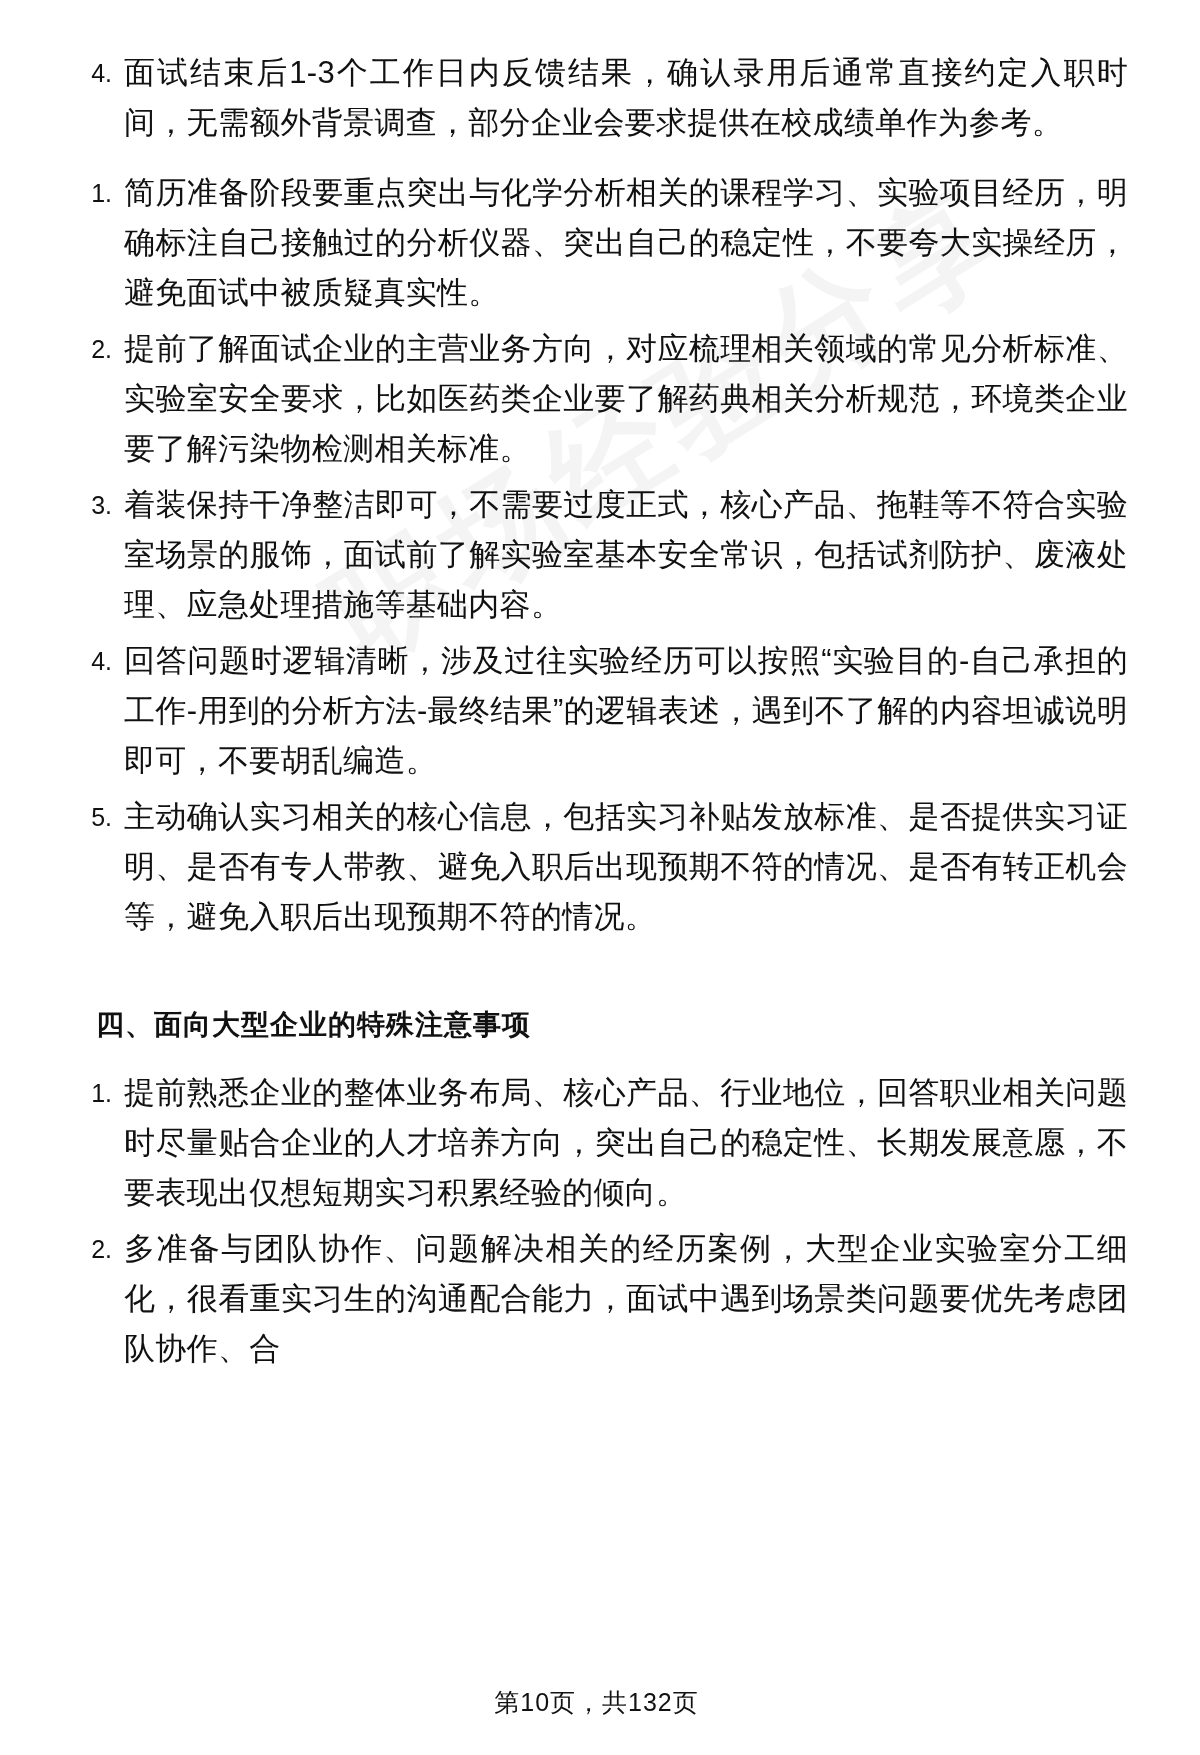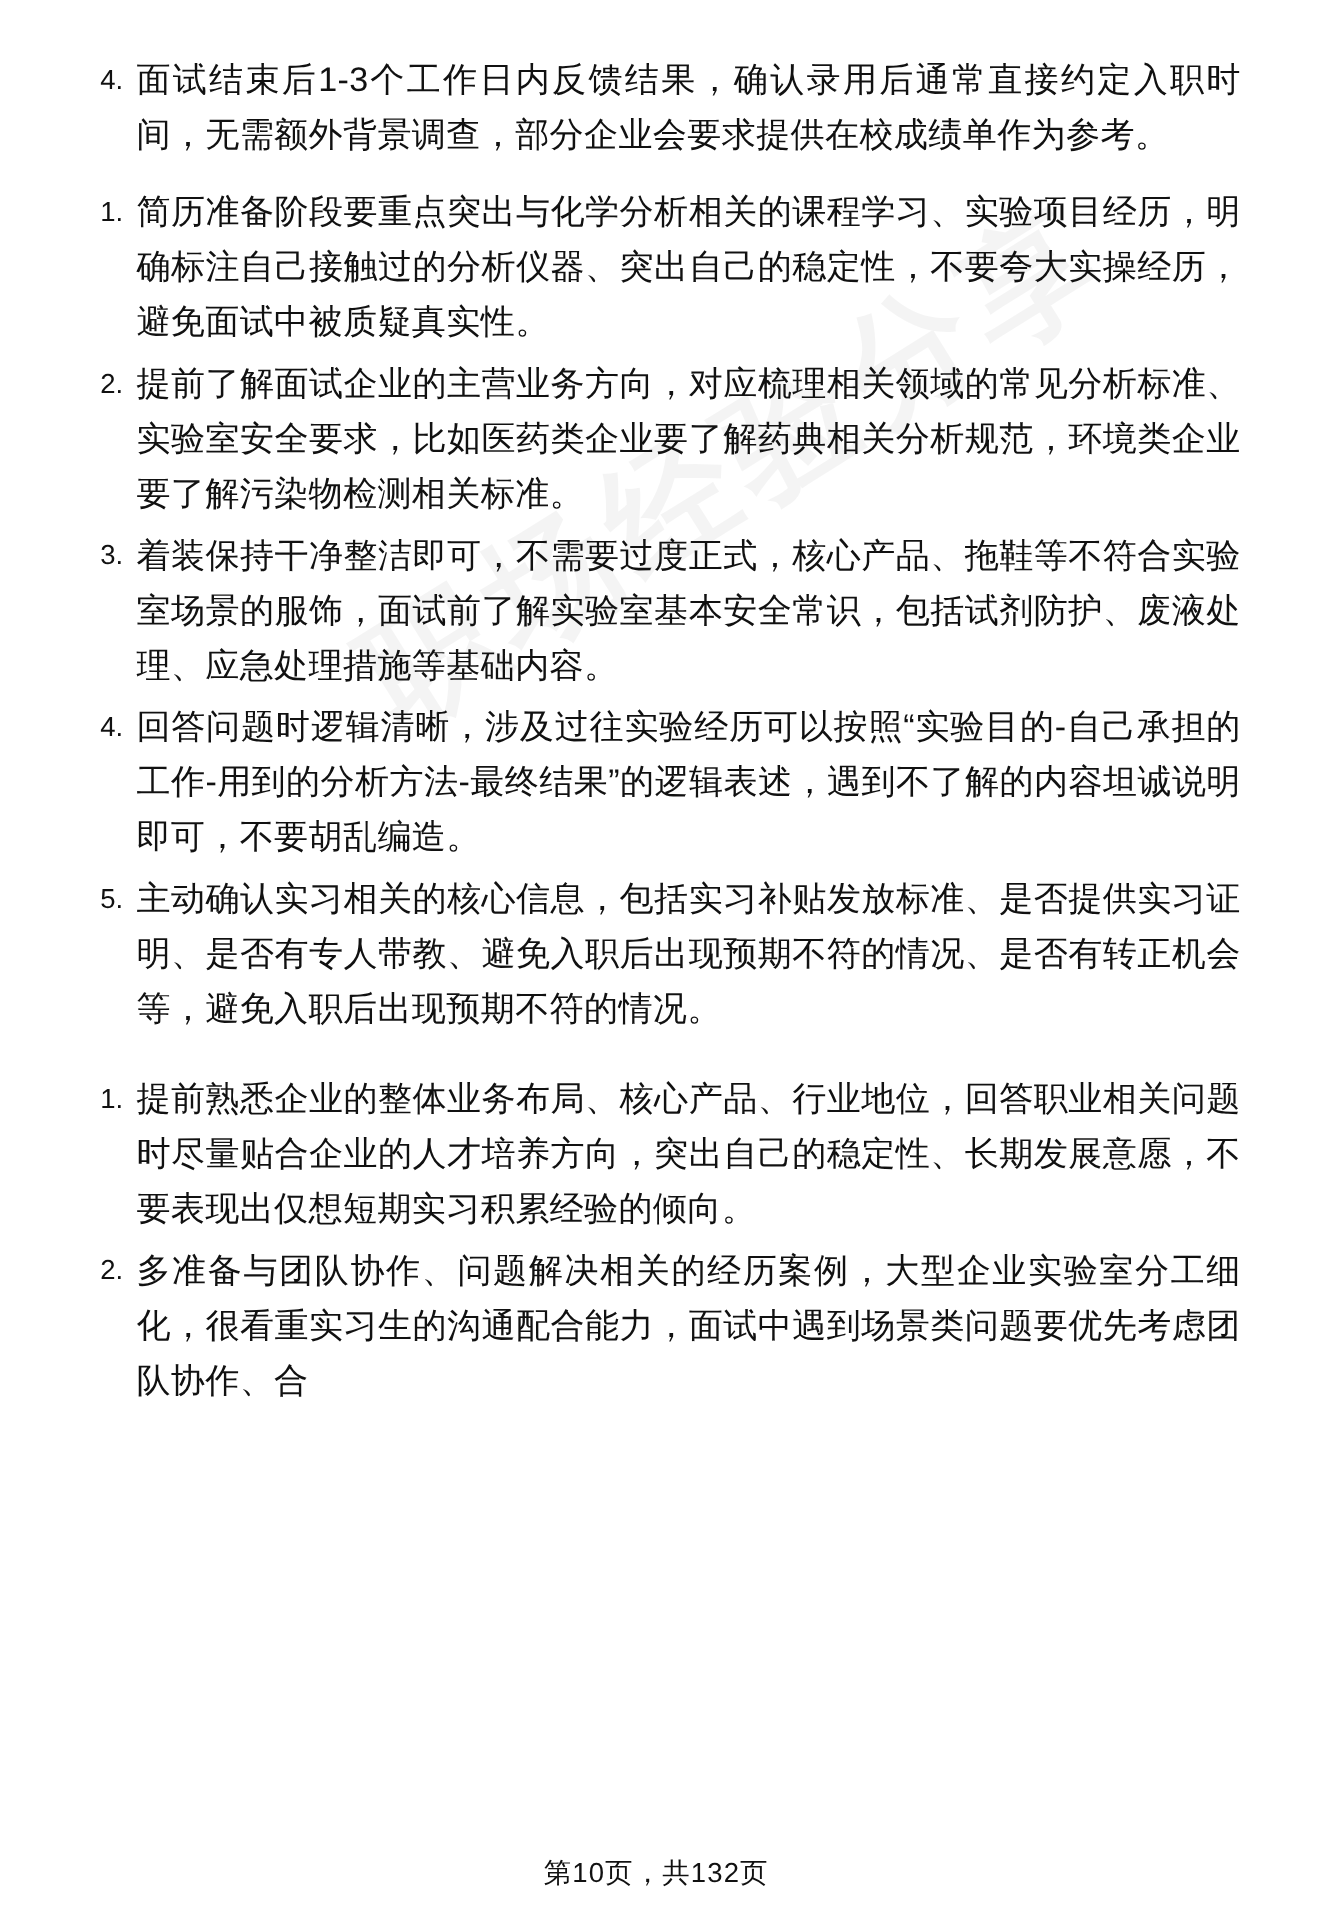--- a/index.html
+++ b/index.html
@@ -141,20 +141,21 @@
         <span class="txt">回答问题时逻辑清晰，涉及过往实验经历可以按照“实验目的-自己承担的工作-用到的分析方法-最终结果”的逻辑表述，遇到不了解的内容坦诚说明即可，不要胡乱编造。</span>
       </li>
       <li class="li">
         <span class="num">5.</span>
         <span class="txt">主动确认实习相关的核心信息，包括实习补贴发放标准、是否提供实习证明、是否有专人带教、避免入职后出现预期不符的情况、是否有转正机会等，避免入职后出现预期不符的情况。</span>
       </li>
     </ul>
 
     <div class="spacer-md"></div>
 
+    <h2 class="section">四、面向大型企业的特殊注意事项</h2>
 
     <ul class="list">
       <li class="li">
         <span class="num">1.</span>
         <span class="txt">提前熟悉企业的整体业务布局、核心产品、行业地位，回答职业相关问题时尽量贴合企业的人才培养方向，突出自己的稳定性、长期发展意愿，不要表现出仅想短期实习积累经验的倾向。</span>
       </li>
       <li class="li">
         <span class="num">2.</span>
         <span class="txt">多准备与团队协作、问题解决相关的经历案例，大型企业实验室分工细化，很看重实习生的沟通配合能力，面试中遇到场景类问题要优先考虑团队协作、合</span>
       </li>

